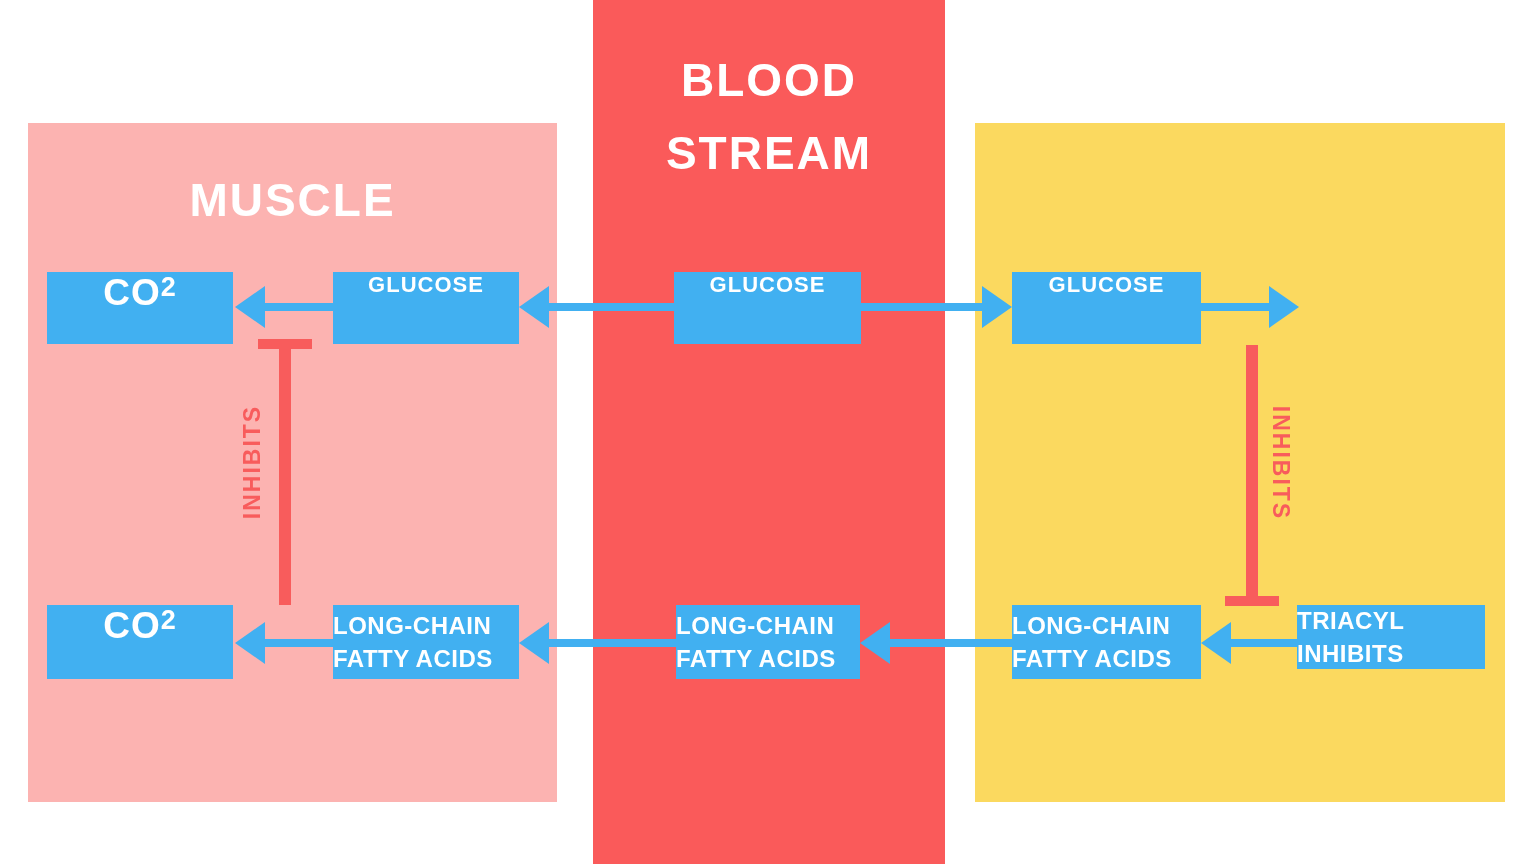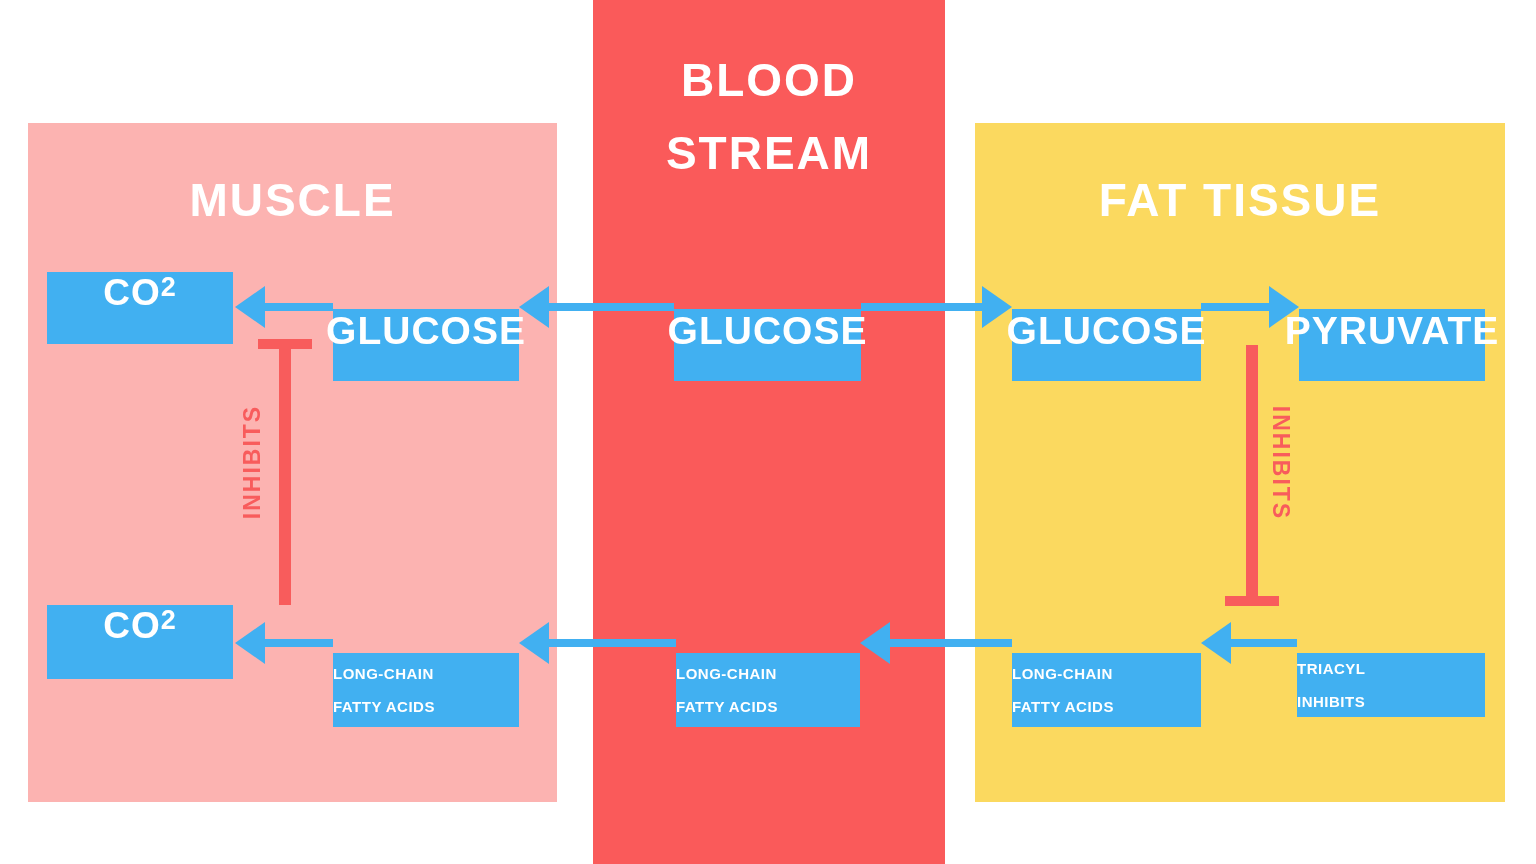--- a/index.html
+++ b/index.html
@@ -31,24 +31,24 @@
 
   .node{
     position:absolute;
     background:var(--blue);
     color:var(--text-white);
     display:flex;
     align-items:flex-start;
     justify-content:center;
     text-align:center;
   }
-  .node.single{font-size:39px;font-weight:bold;letter-spacing:1px;margin-top:37px;}
+  .node.single{font-size:22px;font-weight:bold;letter-spacing:1px;}
   .node.co2{font-size:37px;font-weight:bold;letter-spacing:1px;}
   .node.co2 .sub{font-size:27px;font-weight:bold;}
-  .node.multi{flex-direction:column;font-size:15px;font-weight:bold;line-height:33px;letter-spacing:0.5px;margin-top:48px;}
+  .node.multi{flex-direction:column;font-size:24px;font-weight:bold;line-height:33px;letter-spacing:0.5px;}
 
   .hline{position:absolute;height:8px;background:var(--blue);}
   .ahead{position:absolute;width:0;height:0;border-top:21px solid transparent;border-bottom:21px solid transparent;}
   .ahead.left{border-right:30px solid var(--blue);}
   .ahead.right{border-left:30px solid var(--blue);}
 
   .inh-stem{position:absolute;width:12px;background:var(--inhibit-red);}
   .inh-cap{position:absolute;height:10px;background:var(--inhibit-red);}
   .inh-label{
     position:absolute;width:0;height:0;overflow:visible;
@@ -110,21 +110,20 @@
   <div class="hline" style="left:1228px;top:639px;width:69px;"></div>
   <div class="ahead left" style="left:1201px;top:622px;"></div>
 
   <div class="node co2" style="left:47px;top:272px;width:186px;height:72px;">
     <span>CO</span>
       <span class="sub">2</span>
   </div>
   <div class="node single" style="left:333px;top:272px;width:186px;height:72px;">GLUCOSE</div>
   <div class="node single" style="left:674px;top:272px;width:187px;height:72px;">GLUCOSE</div>
   <div class="node single" style="left:1012px;top:272px;width:189px;height:72px;">GLUCOSE</div>
-  <div class="node single" style="left:1299px;top:272px;width:186px;height:72px;">PYRUVATE</div>
 
   <div class="node co2" style="left:47px;top:605px;width:186px;height:74px;">
     <span>CO</span>
       <span class="sub">2</span>
   </div>
   <div class="node multi" style="left:333px;top:605px;width:186px;height:74px;">
     <div>LONG-CHAIN</div>
     <div>FATTY ACIDS</div>
   </div>
   <div class="node multi" style="left:676px;top:605px;width:184px;height:74px;">
@@ -138,15 +137,14 @@
   <div class="node multi" style="left:1297px;top:605px;width:188px;height:64px;">
     <div>TRIACYL</div>
     <div>INHIBITS</div>
   </div>
 
   <div class="ptitle blood">
     <div>BLOOD</div>
     <div>STREAM</div>
   </div>
   <div class="ptitle muscle">MUSCLE</div>
-  <div class="ptitle fat">FAT TISSUE</div>
 
 </div>
 
 </body></html>

